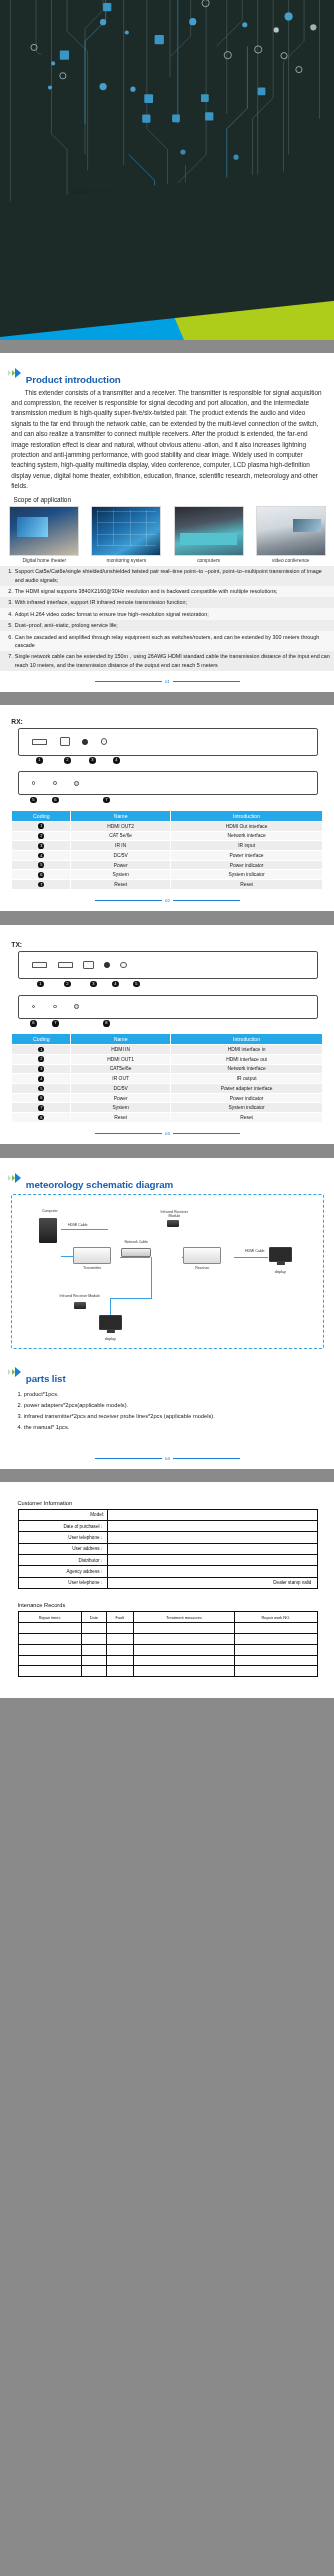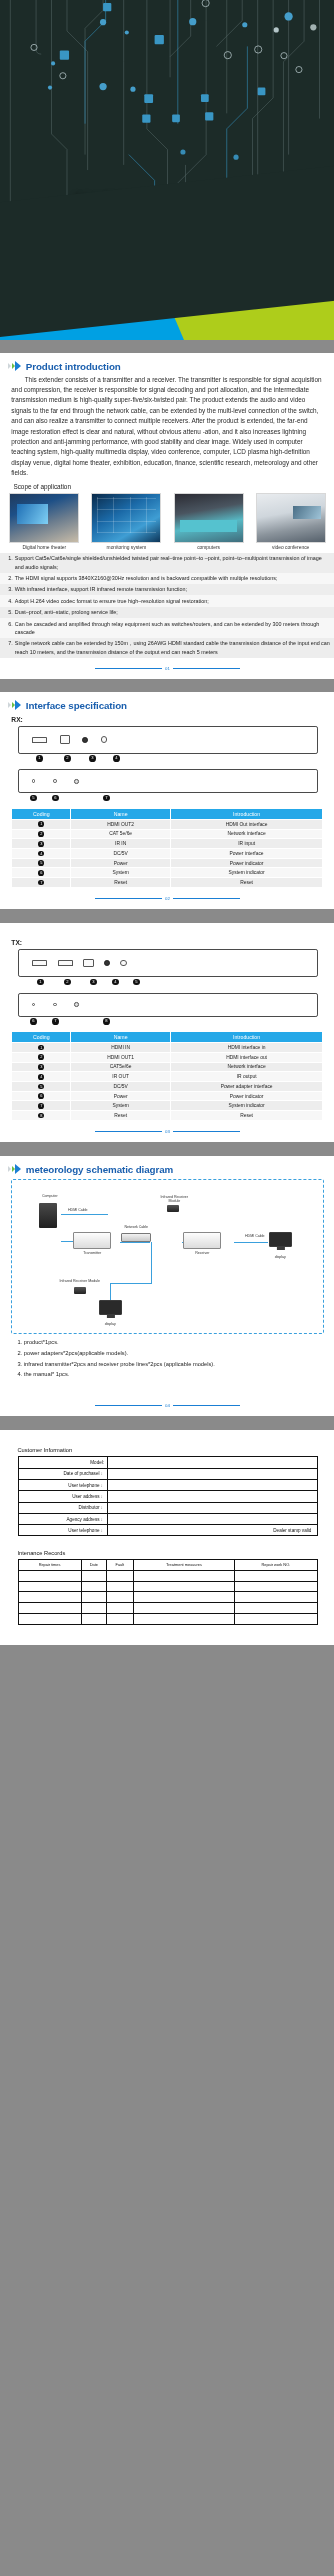--- a/index.html
+++ b/index.html
@@ -91,20 +91,21 @@
   .tri-group { display:flex; align-items:center; gap:0.5px; }
   .tri { width:0; height:0; border-style:solid; }
   .tri.s1 { border-width:3.1px 0 3.1px 3.1px; border-color: transparent transparent transparent #cfd6da; }
   .tri.s2 { border-width:3.6px 0 3.6px 3.6px; border-color: transparent transparent transparent #6cbf45; }
   .tri.s3 { border-width:5.7px 0 5.7px 6.2px; border-color: transparent transparent transparent #1a7fd4; }
   .sec-title {
     color: #1a5fae;
     font-size: 9.8px;
     font-weight: bold;
     letter-spacing: -0.1px;
+    margin-top: 13px;
   }
 
   
   .content { padding: 0 11.3px; }
   .para {
     font-size: 6.4px;
     line-height: 1.62;
     color: #2a2a2a;
     text-indent: 13.4px;
     margin-top: 3.1px;
@@ -489,28 +490,20 @@
     <span class="l"></span>
     <span class="n">01</span>
     <span class="l"></span>
   </div>
 </div>
 
 <div class="sep"></div>
 
 <div class="page" style="padding:7.2px 0 8.2px;">
 
-  <div class="sec-head">
-    <span class="tri-group">
-      <span class="tri s1"></span>
-        <span class="tri s2"></span>
-        <span class="tri s3"></span>
-    </span>
-    <span class="sec-title">Interface specification</span>
-  </div>
 
   <div class="dev-label">RX:</div>
 
   <div class="panel-wrap">
     <div class="panel">
       <div class="panel-inner">
         <span class="port hdmi"></span>
         <span class="port rj45"></span>
         <span class="port ir"></span>
         <span class="port dc"></span>
@@ -736,20 +729,28 @@
     <div class="sch-lbl" style="left:227px; top:54px; width:31px;">HDMI Cable</div>
     <div class="sch-lbl" style="left:253px; top:75px; width:30px;">display</div>
 
     <div class="sch-ir" style="left:62px; top:107px;"></div>
     <div class="sch-lbl" style="left:47px; top:99px; width:41px;">Infrared Receiver Module</div>
 
     <div class="sch-mon" style="left:87px; top:120px;"></div>
     <div class="sch-lbl" style="left:83px; top:142px; width:30px;">display</div>
   </div>
 
+  <div class="sec-head" style="margin-top:11.3px;">
+    <span class="tri-group">
+      <span class="tri s1"></span>
+        <span class="tri s2"></span>
+        <span class="tri s3"></span>
+    </span>
+    <span class="sec-title">parts list</span>
+  </div>
 
   <ul class="parts-list">
     <li>1. product*1pcs.</li>
     <li>2. power adapters*2pcs(applicable models).</li>
     <li>3. infrared transmitter*2pcs and receiver probe lines*2pcs (applicable models).</li>
     <li>4. the manual* 1pcs.</li>
   </ul>
 
   <div class="pg-foot" style="margin-top:23px;">
     <span class="l"></span>

